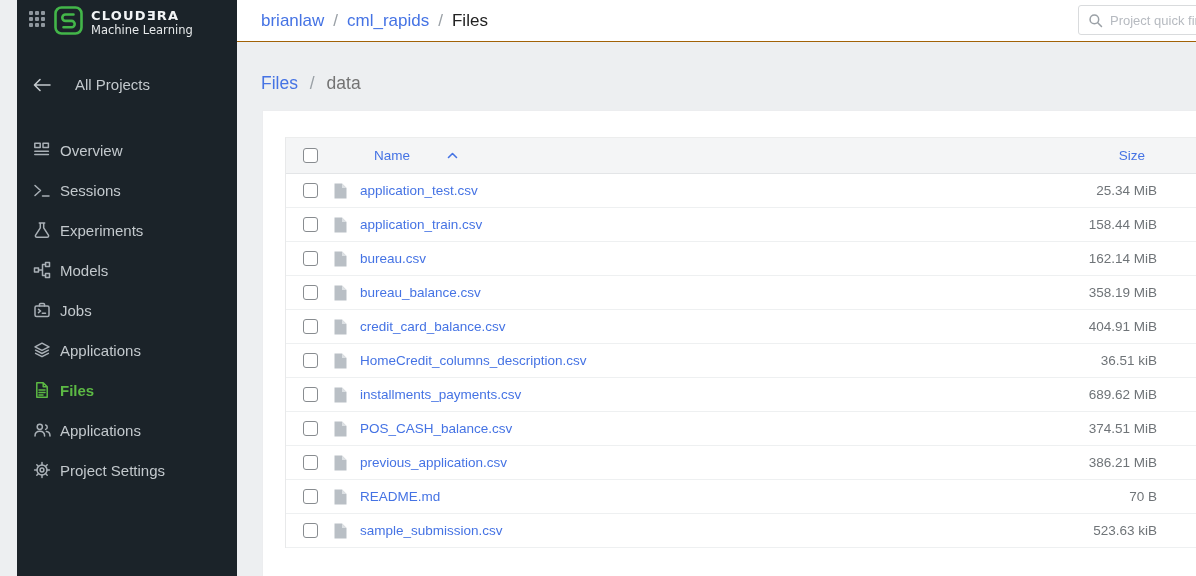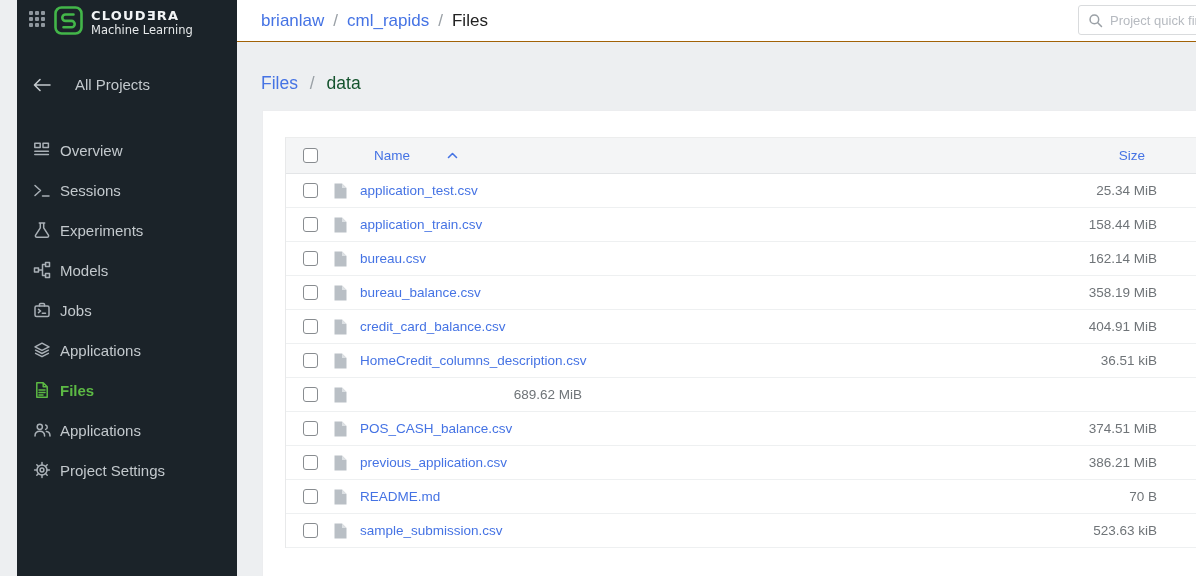--- a/index.html
+++ b/index.html
@@ -45,21 +45,21 @@
                display:flex; align-items:center; padding:0 9px; }
   .quickfind input { border:none; outline:none; flex:1; font-size:13px; margin-left:7px;
                      font-family:"Liberation Sans", sans-serif; color:#333; }
   .quickfind input::placeholder { color:#b6bac0; }
 
   
   .content { position:absolute; left:237px; top:42px; right:0; bottom:0; background:#edeff1; }
   .page-title { position:absolute; left:24px; top:31px; font-size:17.5px; }
   .page-title .t-link { color:#4573e4; cursor:pointer; }
   .page-title .t-sep { color:#9aa0a6; margin:0 7px; }
-  .page-title .t-current { color:#14532d; }
+  .page-title .t-current { color:#737373; }
 
   .card { position:absolute; left:25px; top:68px; right:-40px; bottom:-6px;
           background:#fff; border:1px solid #ecedef; }
   .filetable { margin-left:22px; margin-top:26px; border-left:1px solid #e8e9ea;
                border-top:1px solid #eceded; }
 
   .trow { display:flex; align-items:center; height:34px; border-bottom:1px solid #eef0f1;
           font-size:13.5px; background:#fff; }
   .trow.thead { height:36px; background:#f4f5f6; border-bottom:1px solid #e3e5e7; }
   .cell-check { width:48px; padding-left:17px; flex:none; display:flex; align-items:center; }
@@ -315,20 +315,21 @@
       <div class="trow">
         <div class="cell-check">
             <span class="checkbox"></span>
           </div>
         <div class="cell-icon">
             <svg width="13" height="16" viewBox="0 0 13 16">
               <path d="M0.5 0.5 h7.5 l4.5 4.5 v10.5 h-12 Z" fill="#b9bfc5"></path>
               <path d="M8 0.5 v4.5 h4.5 Z" fill="#dde1e4"></path>
             </svg>
           </div>
+        <div class="cell-name"><a>installments_payments.csv</a></div>
         <div class="cell-size">689.62 MiB</div>
       </div>
       <div class="trow">
         <div class="cell-check">
             <span class="checkbox"></span>
           </div>
         <div class="cell-icon">
             <svg width="13" height="16" viewBox="0 0 13 16">
               <path d="M0.5 0.5 h7.5 l4.5 4.5 v10.5 h-12 Z" fill="#b9bfc5"></path>
               <path d="M8 0.5 v4.5 h4.5 Z" fill="#dde1e4"></path>

